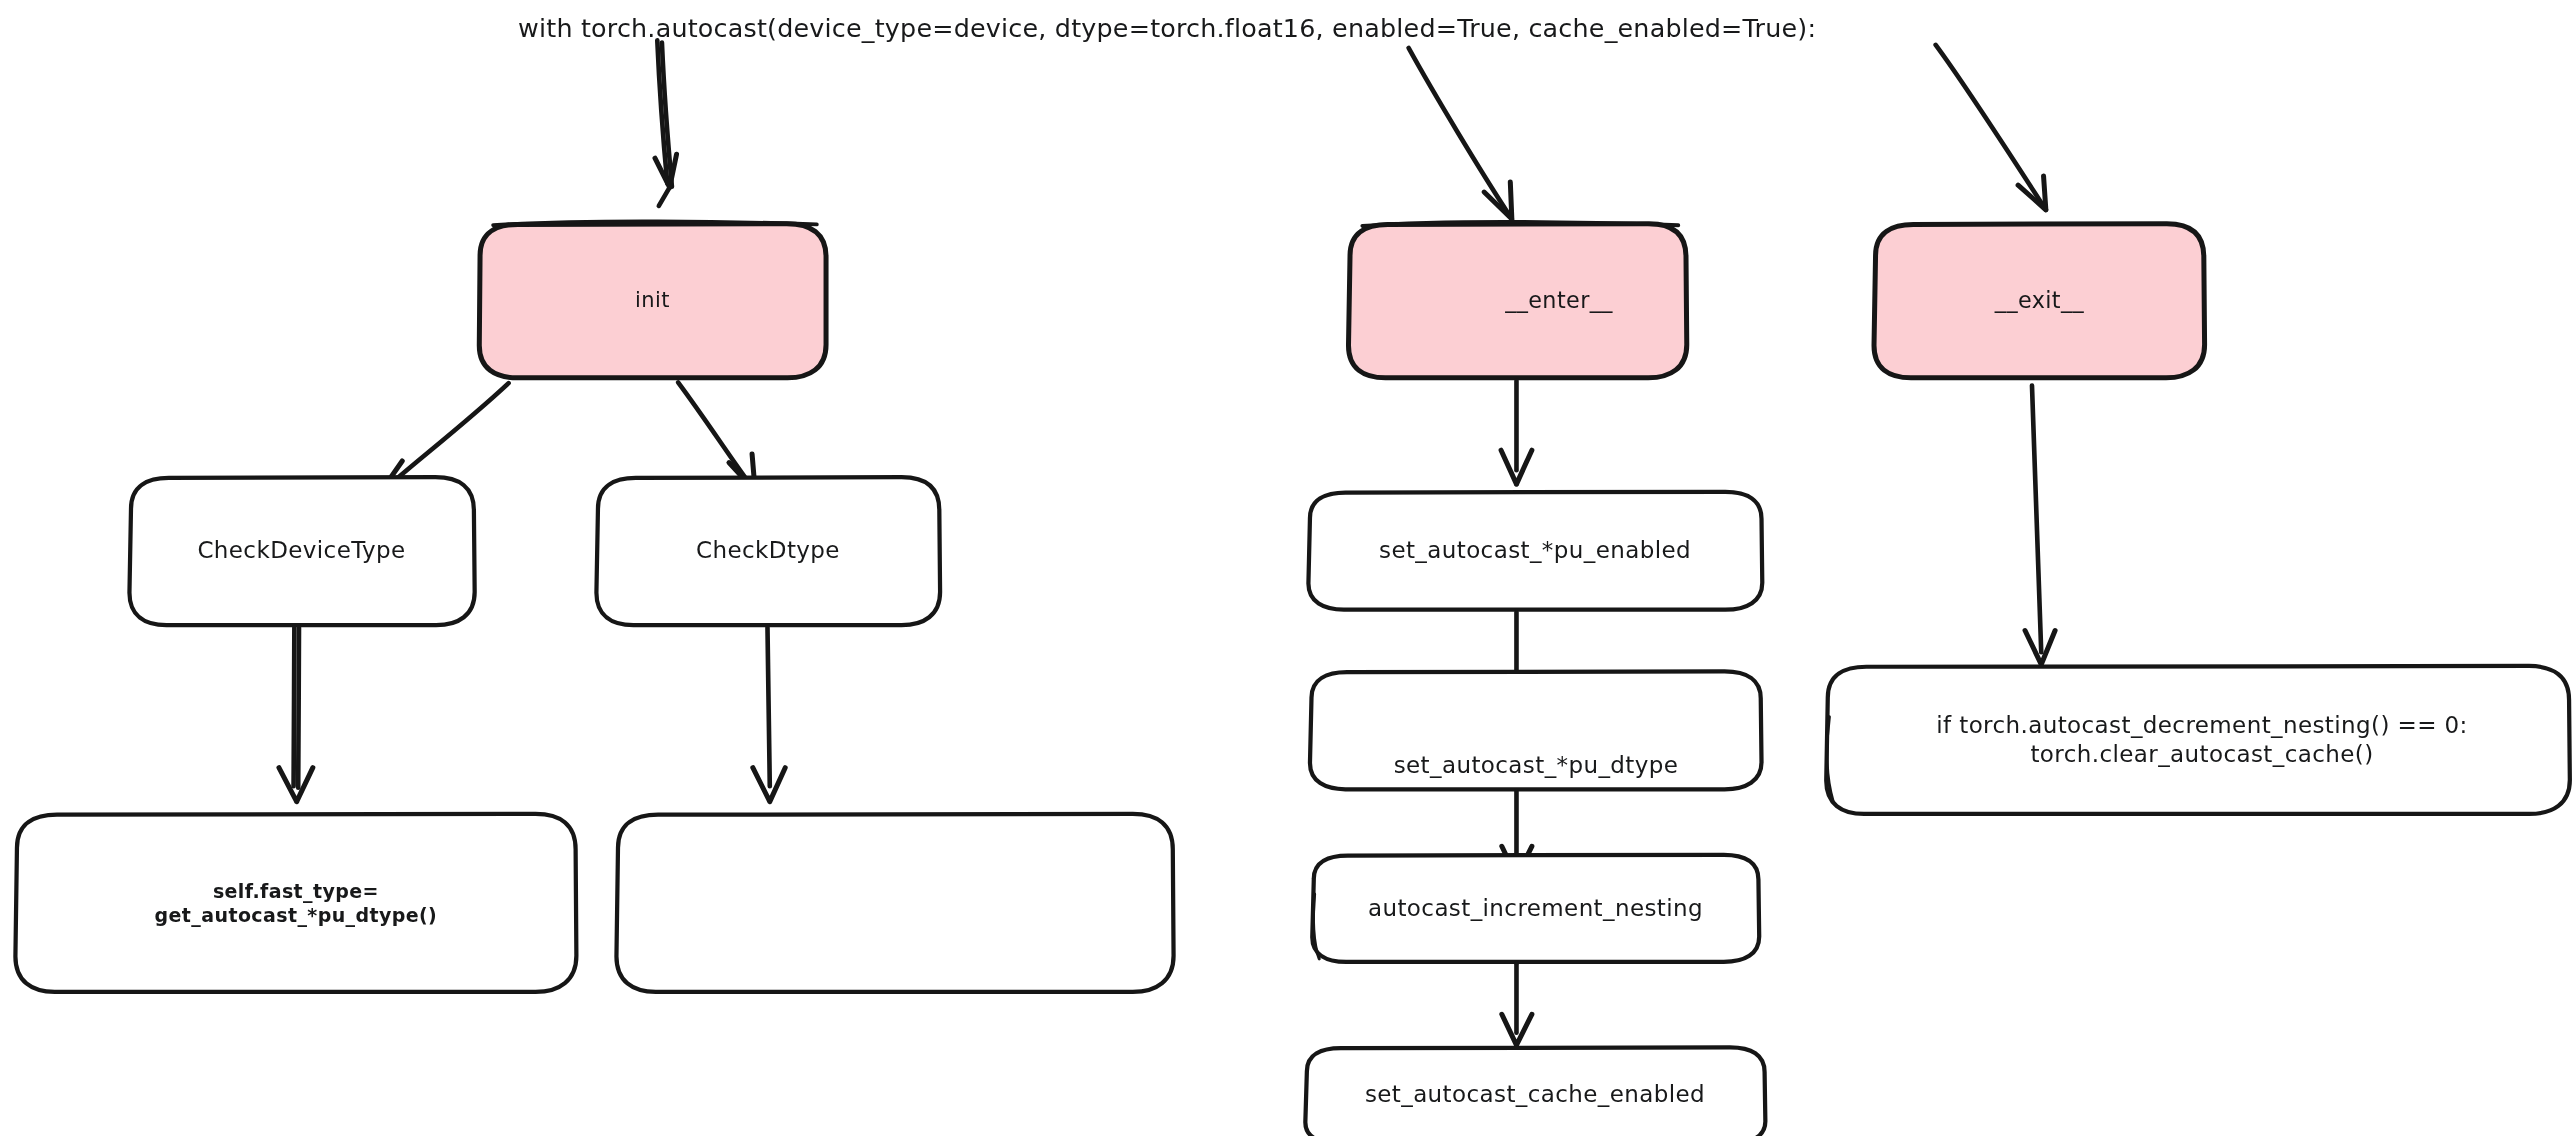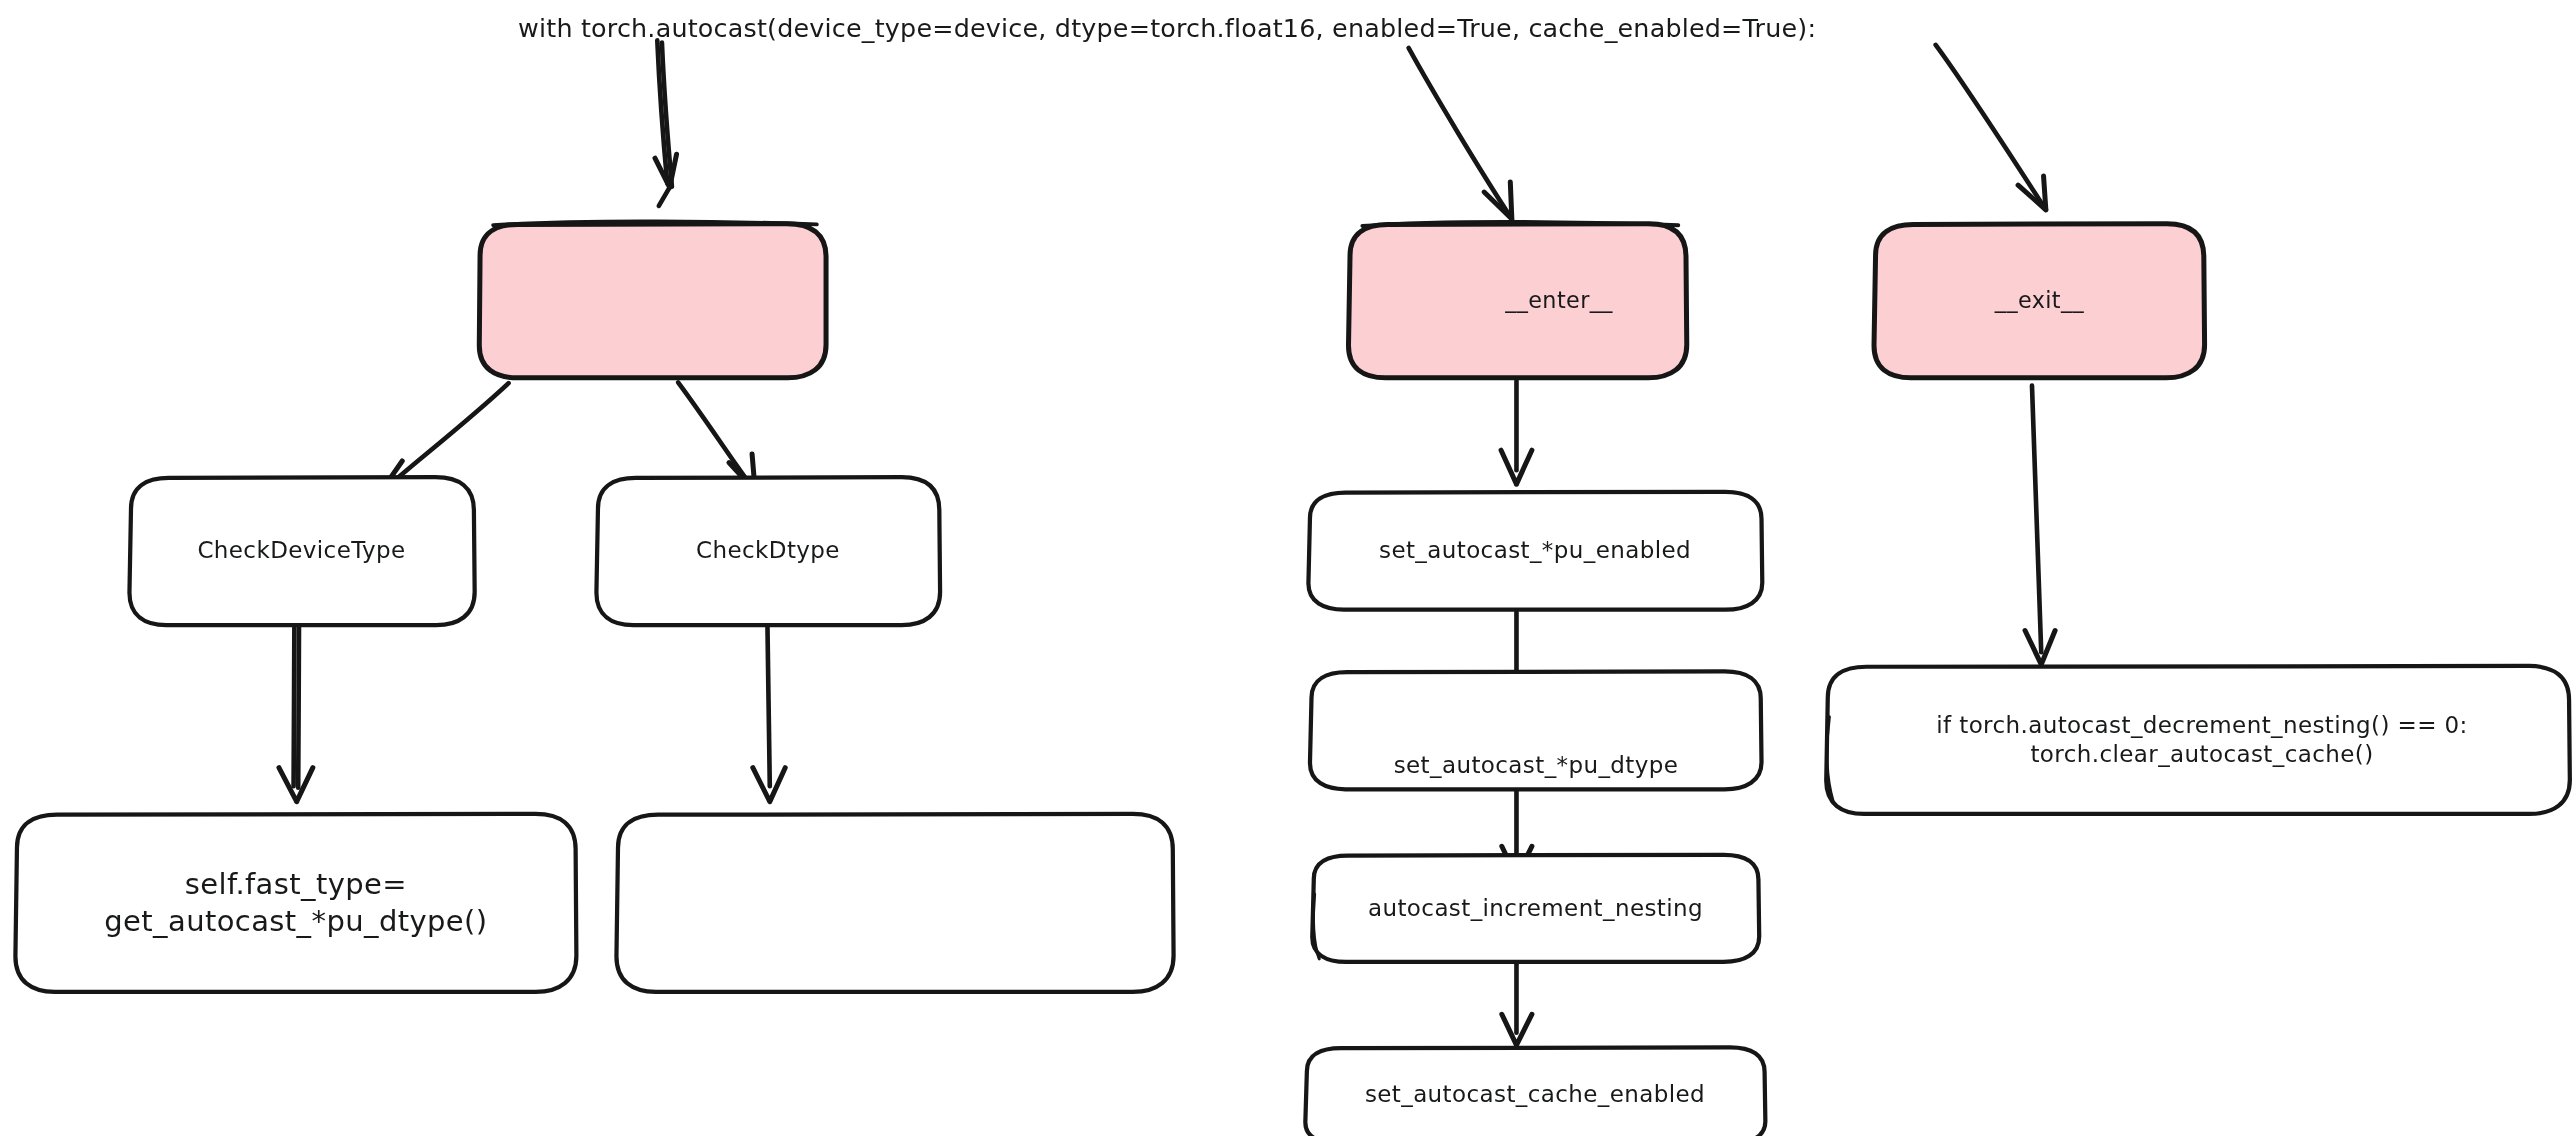--- a/index.html
+++ b/index.html
@@ -204,26 +204,27 @@
                C 2372 875 2394 865 2422 865
                L 3282 864 C 3314 864 3334 878 3334 908
                L 3335 1012 C 3335 1043 3313 1056 3282 1056
                L 2419 1056 C 2390 1056 2370 1043 2370 1013 Z"></path>
       <path class="ar" style="stroke-width:4" d="M 2374 930 C 2369 970 2370 1010 2379 1040"></path>
     </g>
   </svg>
 
   <div class="lbl title">with torch.autocast(device_type=device, dtype=torch.float16, enabled=True, cache_enabled=True):</div>
 
+  <div class="lbl node-text" style="left:479px;top:223px;width:347px;height:154px;font-size:21px;">init</div>
 
   <div class="lbl node-text" style="left:129px;top:477px;width:345px;height:148px;font-size:23px;">CheckDeviceType</div>
 
   <div class="lbl node-text" style="left:596px;top:477px;width:344px;height:148px;font-size:23px;">CheckDtype</div>
 
-  <div class="lbl node-text" style="left:15.4px;top:814px;width:561px;height:178px;font-size:29px;">self.fast_type=
+  <div class="lbl node-text" style="left:15.4px;top:814px;width:561px;height:178px;font-size:19px;font-weight:bold;">self.fast_type=
 get_autocast_*pu_dtype()</div>
 
 
   <div class="lbl node-text" style="left:1348px;top:223px;width:338px;height:154px;font-size:22.3px;padding-left:42px;">__enter__</div>
 
   <div class="lbl node-text" style="left:1308px;top:492px;width:454px;height:118px;font-size:23px;">set_autocast_*pu_enabled</div>
 
   <div class="lbl node-text" style="left:1310px;top:671px;width:452px;height:118px;font-size:23px;margin-top:36px;">set_autocast_*pu_dtype</div>
 
   <div class="lbl node-text" style="left:1312px;top:855px;width:447px;height:107px;font-size:23px;">autocast_increment_nesting</div>

